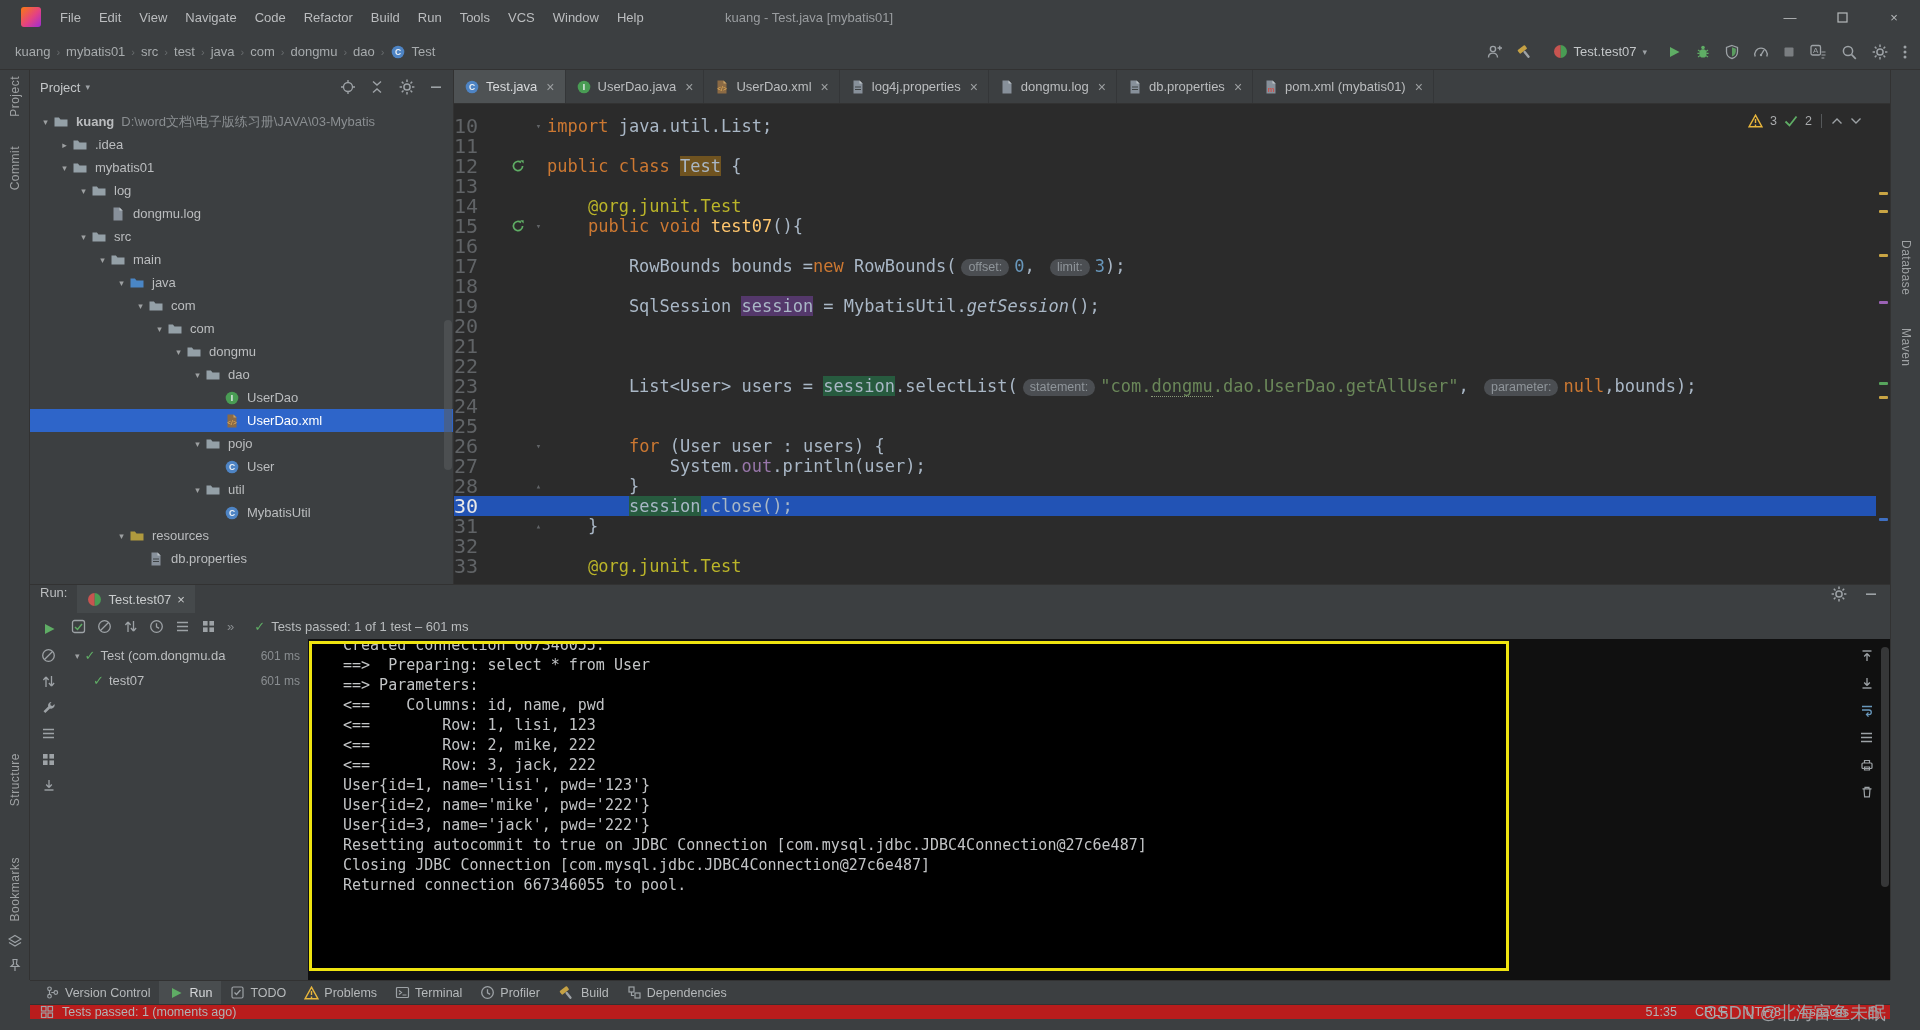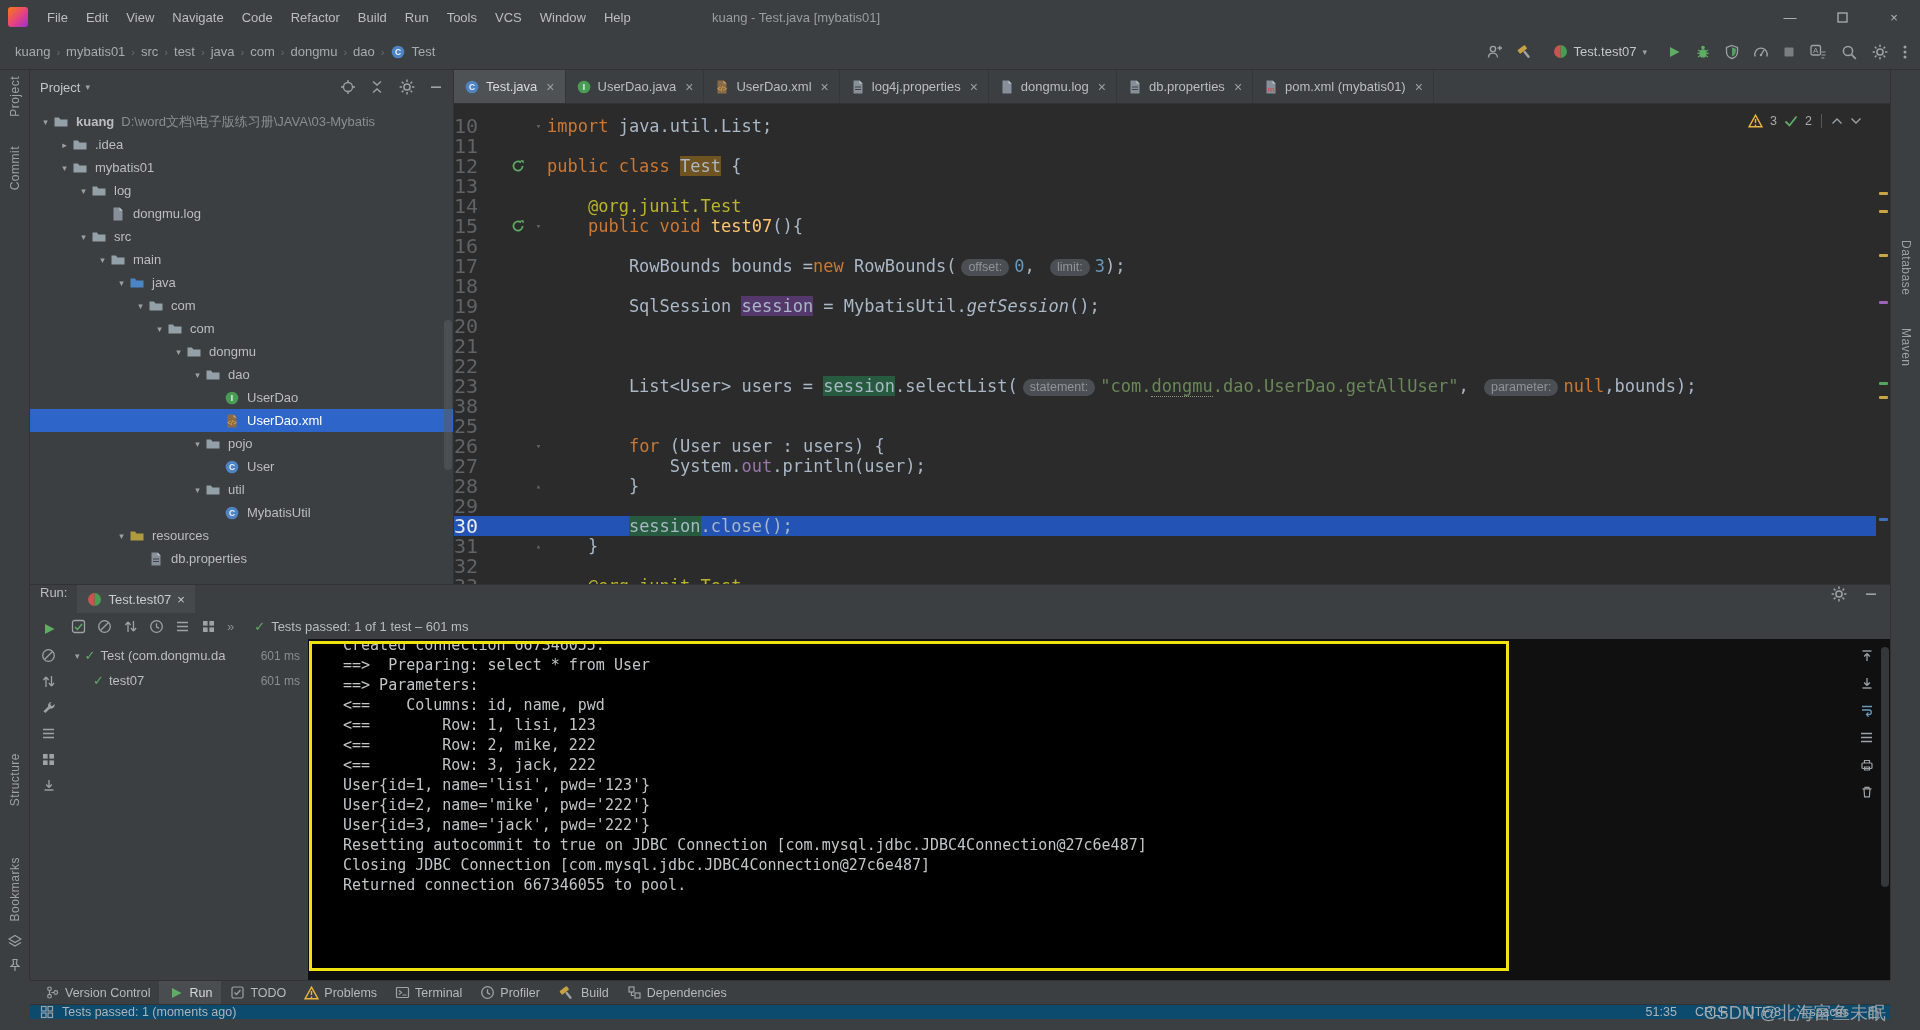--- a/index.html
+++ b/index.html
@@ -1,21 +1,21 @@
 <!DOCTYPE html>
 <html><head>
 <meta charset="utf-8">
 <style>
   * { box-sizing:border-box; margin:0; padding:0; }
   html,body { width:1920px; height:1030px; overflow:hidden; }
   body { background:#3c3f41; font-family:"Liberation Sans",sans-serif; font-size:13px; color:#bbbdbf; position:relative; }
   .icon { display:inline-flex; align-items:center; justify-content:center; }
 
   
-  .menubar { height:34px; display:flex; align-items:center; gap:2px; padding:0 6px; position:relative; background:#3c3f41; }
+  .menubar { height:34px; display:flex; align-items:center; gap:2px; padding:0 6px; position:relative; background:#3c3f41;margin-left:13px; }
   .logo { width:20px; height:20px; border-radius:3px; background:linear-gradient(135deg,#f97a12,#e44282 55%,#9d2dd4); margin:0 8px 0 2px; flex:none; }
   .menu-item { padding:3px 9px; border-radius:3px; color:#bbbdbf; }
   .window-title { position:absolute; left:712px; color:#9a9da0; }
   .win-controls { position:absolute; right:0; top:0; height:34px; display:flex; }
   .win-btn { width:52px; display:flex; align-items:center; justify-content:center; color:#b6b9bb; font-size:13px; }
 
   
   .navbar { height:36px; display:flex; align-items:center; padding:0 12px; background:#3c3f41; border-bottom:1px solid #323232; }
   .crumbs { display:flex; align-items:center; }
   .crumb { color:#a7abad; padding:2px 3px; display:flex; align-items:center; gap:5px; }
@@ -107,21 +107,21 @@
   .cline:first-child { margin-top:-9px; }
   .ctools { position:absolute; right:16px; top:10px; display:flex; flex-direction:column; gap:13px; align-items:center; }
   .cscroll { position:absolute; right:1px; top:8px; width:8px; height:240px; background:#55585a; border-radius:4px; opacity:.55; }
 
   
   .bottombar { height:24px; flex:none; display:flex; align-items:center; background:#3c3f41; border-top:1px solid #323232; padding:0 6px; font-size:12.5px; }
   .bb { display:flex; align-items:center; gap:5px; height:24px; padding:0 9px; color:#b6b9bb; }
   .bb.active { background:#494d4f; color:#d6d8da; }
   .bb-right { margin-left:auto; display:flex; align-items:center; gap:6px; padding-right:12px; }
   .badge { background:#499C54; color:#fff; font-size:11px; border-radius:8px; padding:0 5px; line-height:15px; }
-  .statusbar { height:26px; display:flex; align-items:center; gap:8px; background:#0c4a6e; border-top:1px solid #323232; padding:0 10px; font-size:12.5px; color:#b0b3b5; }
+  .statusbar { height:26px; display:flex; align-items:center; gap:8px; background:#b91c1c; border-top:1px solid #323232; padding:0 10px; font-size:12.5px; color:#b0b3b5; }
   .sb-right { margin-left:auto; display:flex; gap:18px; align-items:center; }
   .watermark { position:absolute; right:34px; bottom:5px; color:#9da1a4; font-size:18px; z-index:20; }
 </style>
 </head>
 <body>
 
 <div class="menubar">
   <span class="logo"></span>
   <span id="menus"><span class="menu-item">File</span><span class="menu-item">Edit</span><span class="menu-item">View</span><span class="menu-item">Navigate</span><span class="menu-item">Code</span><span class="menu-item">Refactor</span><span class="menu-item">Build</span><span class="menu-item">Run</span><span class="menu-item">Tools</span><span class="menu-item">VCS</span><span class="menu-item">Window</span><span class="menu-item">Help</span></span>
   <span class="window-title">kuang - Test.java [mybatis01]</span>
@@ -704,21 +704,21 @@
                 <span class="gfold"></span>
                 <span class="ct"></span>
               </div>
               <div class="cl">
                 <span class="lnum">23</span>
                 <span class="gico"></span>
                 <span class="gfold"></span>
                 <span class="ct"><span class="d">        List&lt;User&gt; users = </span><span class="r">session</span><span class="d">.selectList(</span><span class="h">statement:</span><span class="s">"com.</span><span class="st">dongmu</span><span class="s">.dao.UserDao.getAllUser"</span><span class="d">, </span><span class="h">parameter:</span><span class="k">null</span><span class="d">,bounds);</span></span>
               </div>
               <div class="cl">
-                <span class="lnum">38</span>
+                <span class="lnum">24</span>
                 <span class="gico"></span>
                 <span class="gfold"></span>
                 <span class="ct"></span>
               </div>
               <div class="cl">
                 <span class="lnum">25</span>
                 <span class="gico"></span>
                 <span class="gfold"></span>
                 <span class="ct"></span>
               </div>
@@ -732,26 +732,20 @@
                 <span class="lnum">27</span>
                 <span class="gico"></span>
                 <span class="gfold"></span>
                 <span class="ct"><span class="d">            System.</span><span class="f">out</span><span class="d">.println(user);</span></span>
               </div>
               <div class="cl">
                 <span class="lnum">28</span>
                 <span class="gico"></span>
                 <span class="gfold">▴</span>
                 <span class="ct"><span class="d">        }</span></span>
-              </div>
-              <div class="cl">
-                <span class="lnum">29</span>
-                <span class="gico"></span>
-                <span class="gfold"></span>
-                <span class="ct"></span>
               </div>
               <div class="cl cur">
                 <span class="lnum">30</span>
                 <span class="gico"></span>
                 <span class="gfold"></span>
                 <span class="ct"><span class="d">        </span><span class="r">session</span><span class="d">.close();</span></span>
               </div>
               <div class="cl">
                 <span class="lnum">31</span>
                 <span class="gico"></span>

